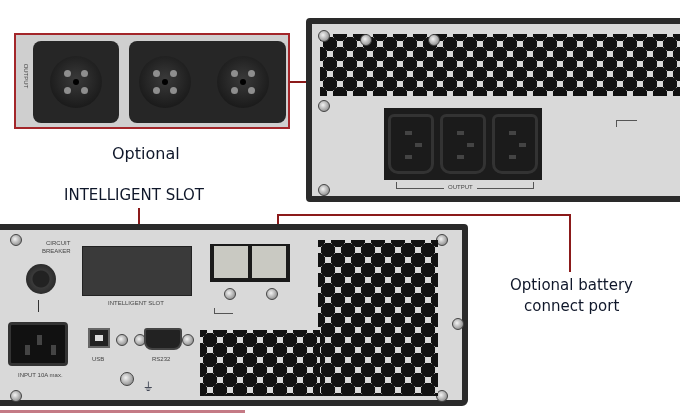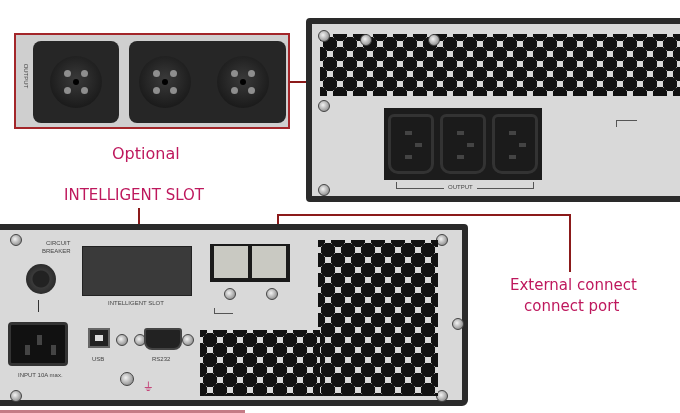--- a/index.html
+++ b/index.html
@@ -6,21 +6,21 @@
   body{width:680px;height:413px;position:relative;overflow:hidden;font-family:"DejaVu Sans","Liberation Sans",sans-serif;}
   .abs{position:absolute;}
   .panel{position:absolute;background:#d9d9d9;border:6px solid #2a2a2a;box-sizing:border-box;}
   .hexgrid{position:absolute;overflow:hidden;
     background-color:#d9d9d9;
     background-image:radial-gradient(circle at 50% 50%, #111 0 7px, transparent 7.5px),
                      radial-gradient(circle at 50% 50%, #111 0 7px, transparent 7.5px);
     background-size:20px 20px,20px 20px;
     background-position:0 0,10px 10px;}
   .screw{position:absolute;width:12px;height:12px;border-radius:50%;background:radial-gradient(circle at 40% 40%,#f2f2f2,#9a9a9a 70%,#555);border:1px solid #444;box-sizing:border-box;}
-  .lbl{position:absolute;color:#be185d;white-space:nowrap;}
+  .lbl{position:absolute;color:#0f172a;white-space:nowrap;}
   .tiny{font-size:6px;color:#444;font-family:"Liberation Sans",sans-serif;}
   .iec{position:absolute;background:#1b1b1b;border-radius:6px 6px 10px 10px;box-sizing:border-box;border:3px solid #333;}
   .iec .pin{position:absolute;width:7px;height:4px;background:#444;}
   .schuko{position:absolute;width:52px;height:52px;border-radius:50%;background:radial-gradient(circle at 50% 45%,#3a3a3a,#1a1a1a 75%);}
   .schuko .hole{position:absolute;width:7px;height:7px;border-radius:50%;background:#8e8e8e;}
   .schuko .ctr{position:absolute;width:6px;height:6px;border-radius:50%;background:#000;left:23px;top:23px;}
   .redline{position:absolute;background:#8b1a1a;}
 </style>
 </head>
 <body>
@@ -87,21 +87,21 @@
   <span class="lbl tiny" style="left:132px;top:160px;background:#d9d9d9;padding:0 4px;">OUTPUT</span>
   <div class="abs" style="left:304px;top:96px;width:20px;height:6px;border-left:1px solid #555;border-top:1px solid #555;"></div>
 </div>
 
 <div class="lbl" style="left:64px;top:186px;font-size:15px;font-family:'DejaVu Sans',sans-serif;">INTELLIGENT SLOT</div>
 <div class="redline" style="left:138px;top:208px;width:2px;height:40px;"></div>
 
 <div class="redline" style="left:278px;top:214px;width:292px;height:2px;"></div>
 <div class="redline" style="left:277px;top:214px;width:2px;height:28px;"></div>
 <div class="redline" style="left:569px;top:214px;width:2px;height:58px;"></div>
-<div class="lbl" style="left:510px;top:276px;font-size:15px;font-family:'DejaVu Sans',sans-serif;">External connect</div>
+<div class="lbl" style="left:510px;top:276px;font-size:15px;font-family:'DejaVu Sans',sans-serif;">Optional battery</div>
 <div class="lbl" style="left:524px;top:297px;font-size:15px;font-family:'DejaVu Sans',sans-serif;">connect port</div>
 
 <div class="panel" style="left:-6px;top:224px;width:474px;height:182px;border-radius:0 4px 6px 0;">
   <div class="screw" style="left:10px;top:4px;"></div>
   <div class="screw" style="left:436px;top:4px;"></div>
   <div class="screw" style="left:452px;top:88px;"></div>
   <div class="screw" style="left:436px;top:160px;"></div>
   <div class="screw" style="left:10px;top:160px;"></div>
 
   <span class="lbl tiny" style="left:46px;top:10px;">CIRCUIT</span>

